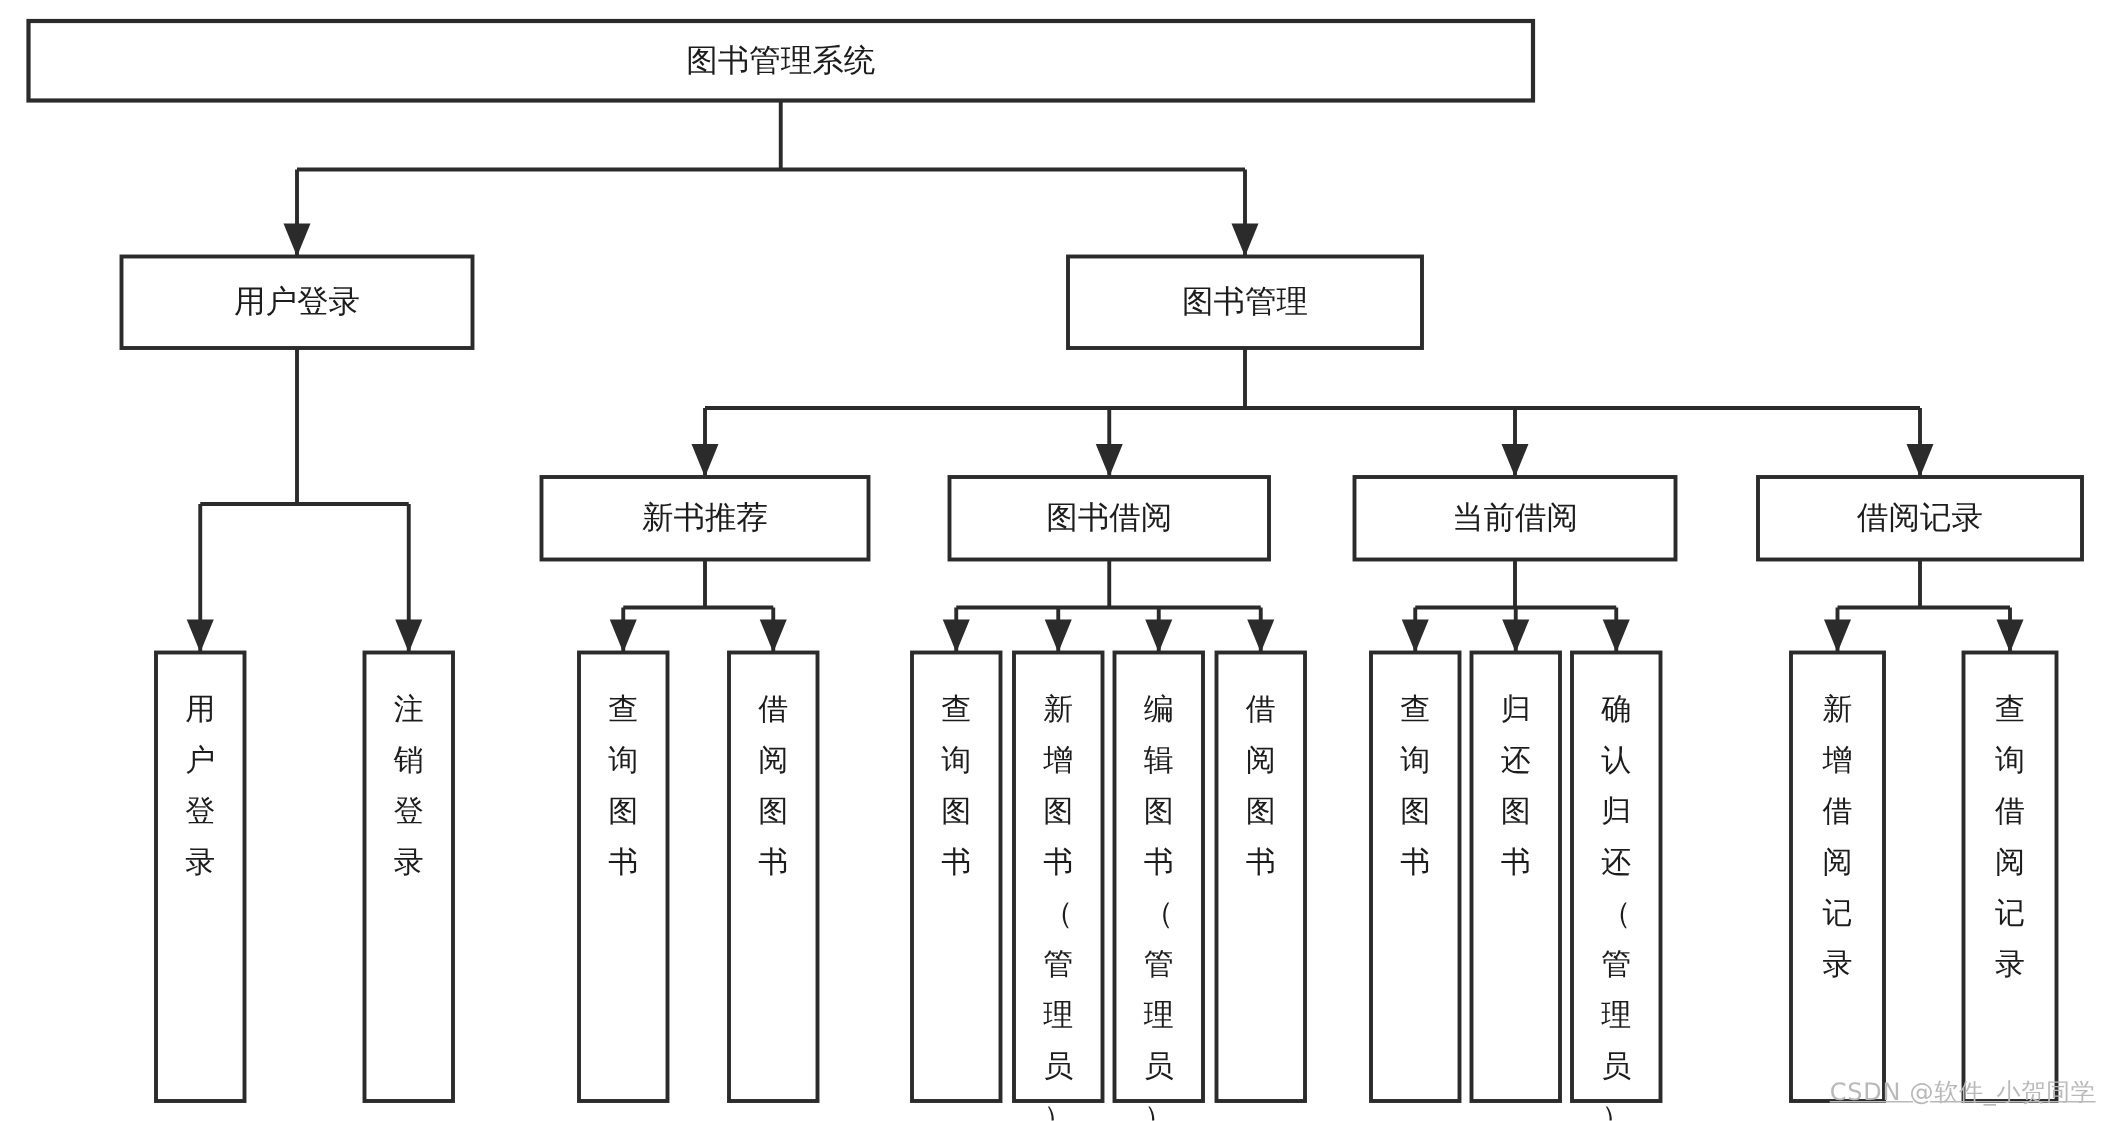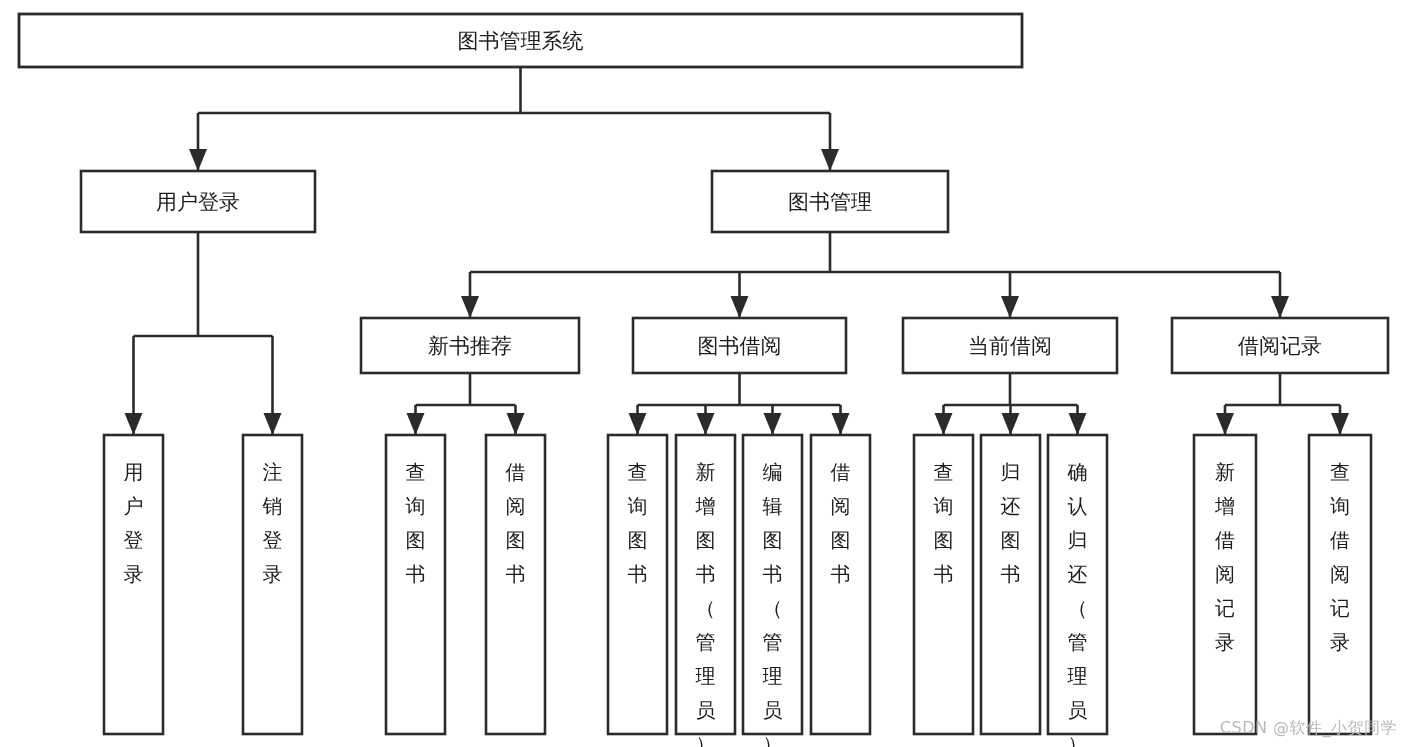--- a/index.html
+++ b/index.html
@@ -62,20 +62,21 @@
   .watermark {
     position: absolute;
     right: 8px;
     bottom: 8px;
     font-family: "DejaVu Sans", "Liberation Sans", sans-serif;
     font-size: 16px;
     color: #b9b9b9;
     letter-spacing: 0.5px;
     white-space: nowrap;
     user-select: none;
+    text-decoration: underline;
   }
 </style>
 </head>
 <body>
 
 <div id="diagram-root">
   <svg id="tree-svg" viewBox="0 0 1405 747" xmlns="http://www.w3.org/2000/svg">
     <g id="connector-layer">
         <line x1="520.5" y1="67" x2="520.5" y2="113" class="connector"></line>
         <line x1="198" y1="113" x2="830" y2="113" class="connector"></line>

